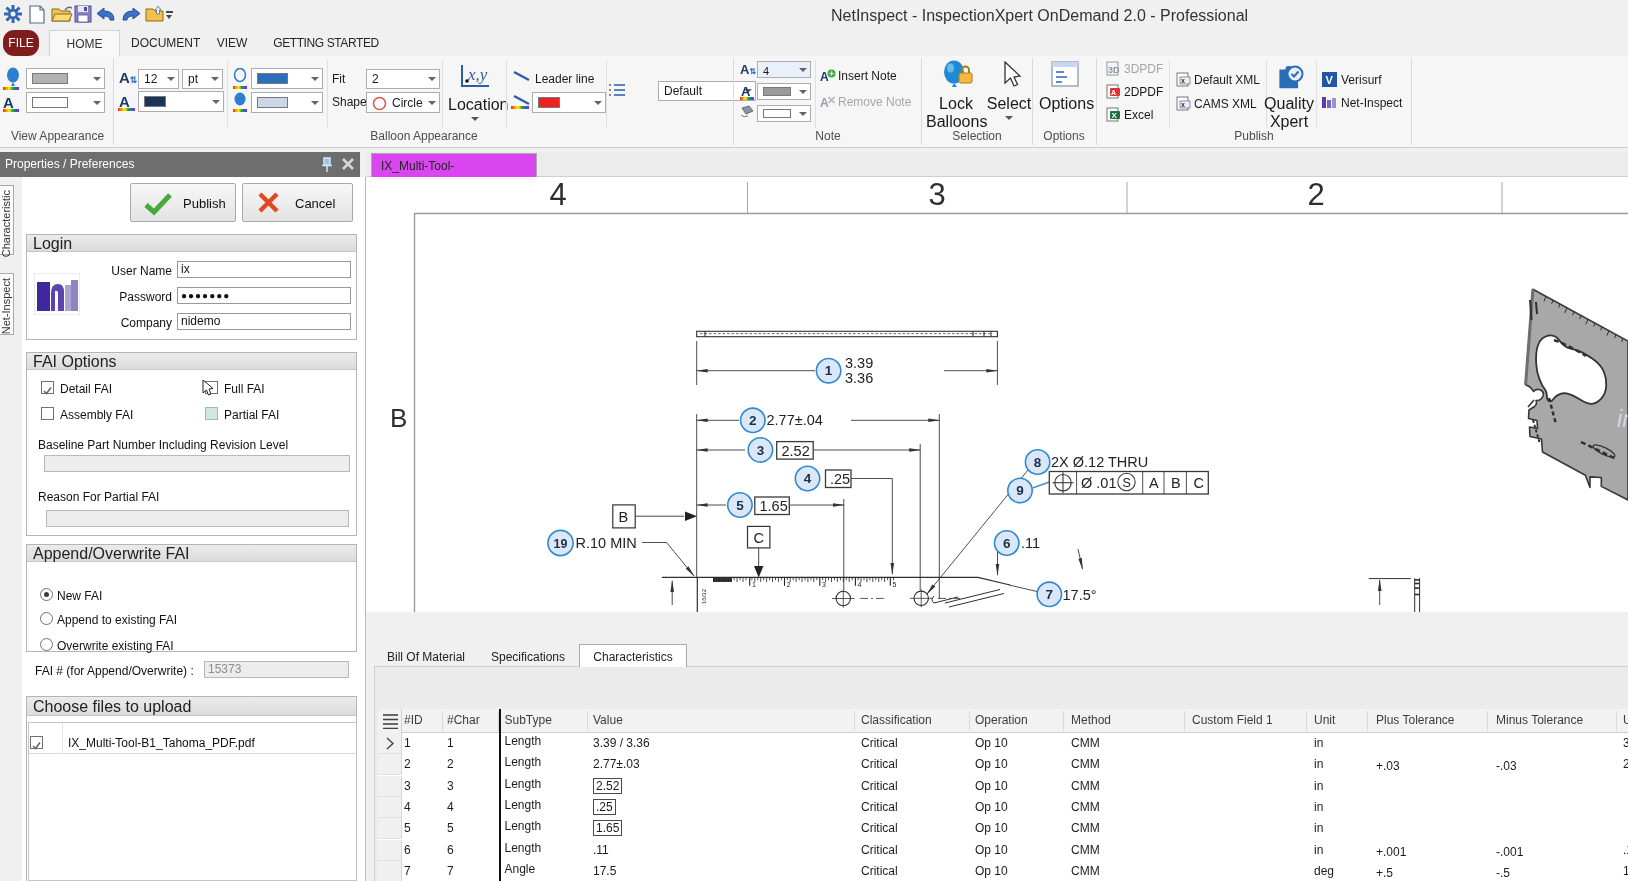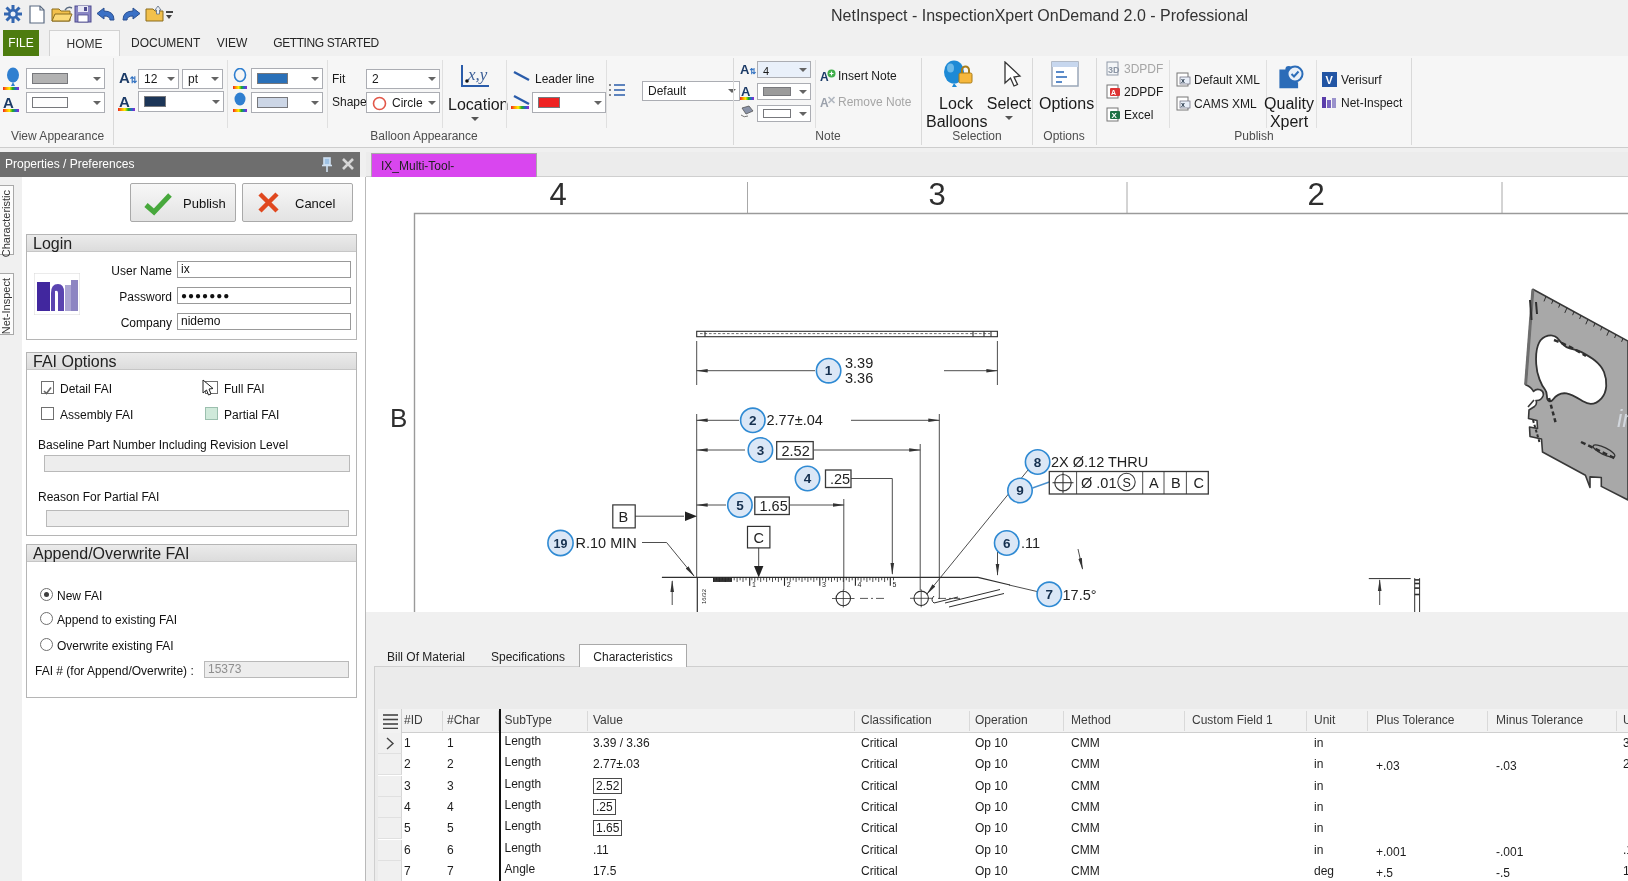--- a/index.html
+++ b/index.html
@@ -5,21 +5,21 @@
 * { margin:0; padding:0; box-sizing:border-box; }
 html,body { width:1628px; height:881px; overflow:hidden; font-family:"Liberation Sans", sans-serif; background:#f0f0f0; }
 .abs { position:absolute; }
 #app { position:relative; width:1628px; height:881px; }
 
 #titlebar { left:0; top:0; width:1628px; height:28px; background:#f0f0f0; }
 #titletext { left:831px; top:7px; width:700px; text-align:left; font-size:16px; color:#333; }
 
 #tabrow { left:0; top:28px; width:1628px; height:28px; background:#f0f0f0; }
 .rtab { position:absolute; top:2px; height:26px; line-height:26px; font-size:12px; color:#262626; text-align:center; }
-#tab-file { left:3px; width:36px; background:#4d7c0f; color:#fff; }
+#tab-file { left:3px; width:36px; background:#7f1d1d; color:#fff;border-radius:11px; }
 #tab-home { left:49px; width:71px; background:#f8f8f8; border:1px solid #d2d2d2; border-bottom:none; color:#333; }
 
 #ribbon { left:0; top:56px; width:1628px; height:92px; background:#f6f6f6; border-bottom:1px solid #cdcdcd; }
 .sep-full { position:absolute; top:2px; width:1px; height:87px; background:#d9d9d9; }
 .sep-short { position:absolute; top:4px; width:1px; height:68px; background:#e0e0e0; }
 .glabel { position:absolute; top:73px; height:16px; font-size:12px; color:#4d4d4d; text-align:center; }
 .combo { position:absolute; background:#fff; border:1px solid #abadb3; }
 .combo .arr { position:absolute; right:3px; top:50%; margin-top:-2px; width:0; height:0; border-left:4px solid transparent; border-right:4px solid transparent; border-top:4px solid #646464; }
 .combo .txt { position:absolute; left:5px; top:50%; margin-top:-8px; font-size:12px; color:#1a1a1a; line-height:16px; }
 .swatch { position:absolute; border:1px solid #77787c; }
@@ -206,21 +206,21 @@
           <line x1="5" y1="2" x2="16" y2="2"></line>
           <line x1="5" y1="7" x2="16" y2="7"></line>
           <line x1="5" y1="12" x2="16" y2="12"></line>
         </g>
         <g fill="#888">
           <rect x="0" y="1" width="2" height="2"></rect>
           <rect x="0" y="6" width="2" height="2"></rect>
           <rect x="0" y="11" width="2" height="2"></rect>
         </g>
       </svg>
-    <div class="combo" style="left:642px;top:25px;width:98px;height:20px;">
+    <div class="combo" style="left:658px;top:25px;width:98px;height:20px;">
         <div class="txt">Default</div>
         <div class="arr"></div>
       </div>
     <div class="glabel" style="left:354px;width:140px;">Balloon Appearance</div>
     <div class="sep-full" style="left:733px;"></div>
 
     <div class="rlbl" style="left:740px;top:6px;font-weight:bold;color:#1b3a66;font-size:13px;">A<span style="font-size:8px;color:#2e6fc0;">⇅</span></div>
     <div class="combo" style="left:757px;top:5px;width:54px;height:17px;background:#e9f0fa;">
         <div class="txt" style="margin-top:-7px;font-size:11px;">4</div>
         <div class="arr"></div>
@@ -402,34 +402,46 @@
       <div class="cb" style="left:14px;top:54px;"></div>
       <div class="flabel" style="left:33px;top:55px;">Assembly FAI</div>
       <div class="cb" style="left:178px;top:54px;background:#cfe9da;border-color:#9bbfae;"></div>
       <div class="flabel" style="left:197px;top:55px;">Partial FAI</div>
       <div class="flabel" style="left:11px;top:85px;">Baseline Part Number Including Revision Level</div>
       <div class="input dinput" style="left:17px;top:102px;width:306px;"></div>
       <div class="flabel" style="left:11px;top:137px;">Reason For Partial FAI</div>
       <div class="input dinput" style="left:19px;top:157px;width:303px;"></div>
     </div>
 
-    <div class="grp" style="top:367px;height:154px;">
+    <div class="grp" style="top:367px;height:108px;">
       <div class="grphdr">Append/Overwrite FAI</div>
       <div class="radio" style="left:13px;top:43px;">
           <div style="position:absolute;left:3px;top:3px;width:5px;height:5px;border-radius:50%;background:#3e3e3e;"></div>
         </div>
       <div class="flabel" style="left:30px;top:44px;">New FAI</div>
       <div class="radio" style="left:13px;top:67px;"></div>
       <div class="flabel" style="left:30px;top:68px;">Append to existing FAI</div>
       <div class="radio" style="left:13px;top:93px;"></div>
       <div class="flabel" style="left:30px;top:94px;">Overwrite existing FAI</div>
       <div class="flabel" style="left:8px;top:119px;">FAI # (for Append/Overwrite) :</div>
       <div class="input dinput" style="left:177px;top:116px;width:145px;">15373</div>
     </div>
 
+    <div class="grp" style="top:519px;height:185px;border-bottom:none;">
+      <div class="grphdr" style="height:19px;line-height:19px;">Choose files to upload</div>
+      <div class="abs" style="left:1px;top:25px;width:329px;height:159px;background:#fff;border:1px solid #c4c4c4;">
+        <div class="abs" style="left:0;top:0;width:327px;height:31px;border-bottom:1px solid #d9d9d9;">
+          <div class="abs" style="left:33px;top:0;width:1px;height:31px;background:#e4e4e4;"></div>
+          <div class="cb" style="left:1px;top:13px;"><svg width="11" height="11">
+                <path d="M2 6 L4.5 8.5 L9 2.5" fill="none" stroke="#666" stroke-width="1.6"></path>
+              </svg></div>
+          <div class="flabel" style="left:39px;top:13px;">IX_Multi-Tool-B1_Tahoma_PDF.pdf</div>
+        </div>
+      </div>
+    </div>
   </div>
   <div id="tabbar" class="abs">
       <div id="pdftab">IX_Multi-Tool-B1_Tahoma.PDF</div>
     </div>
   <div id="canvas" class="abs">
   <svg width="1262" height="435" viewBox="366 177 1262 435" font-family="Liberation Sans, sans-serif">
     <defs>
       <marker id="ar" markerWidth="12" markerHeight="5" refX="11" refY="2.5" orient="auto" markerUnits="userSpaceOnUse">
             <path d="M12,2.5 L0,0.7 L0,4.3 Z" fill="#333"></path>
           </marker>

